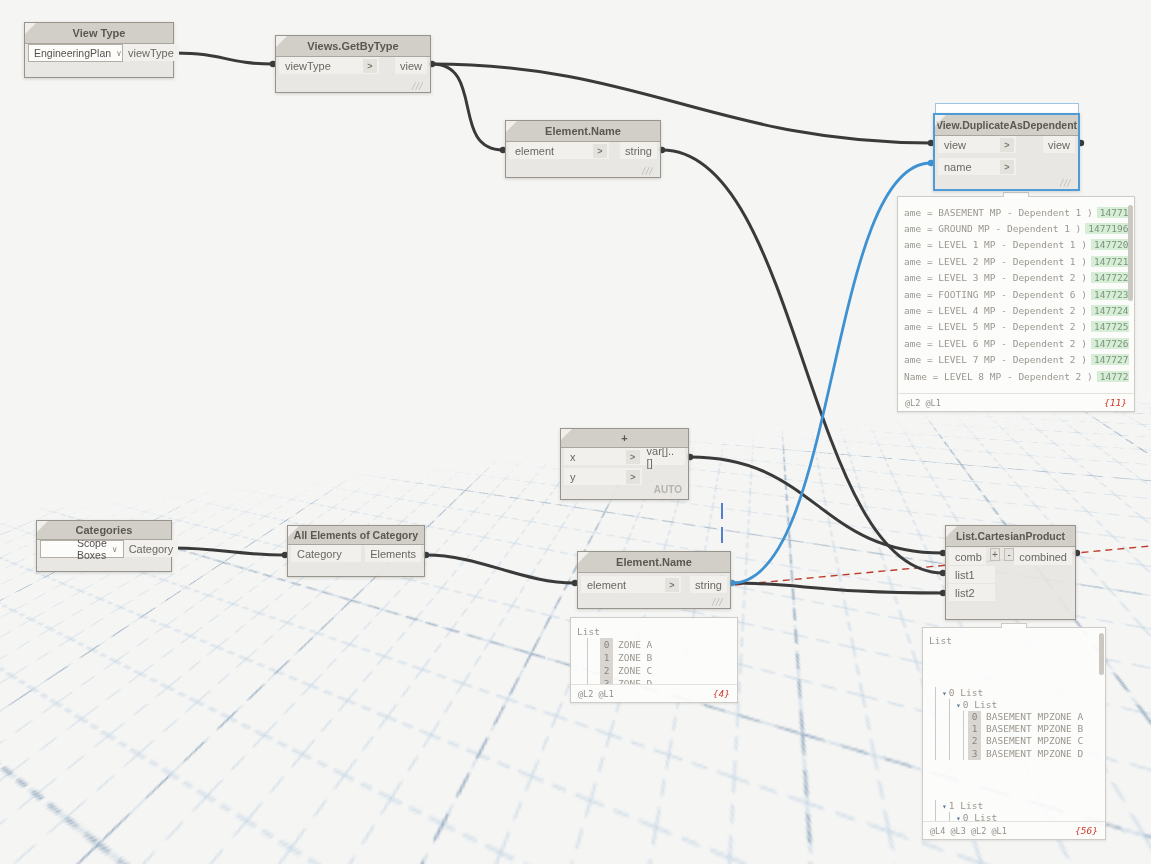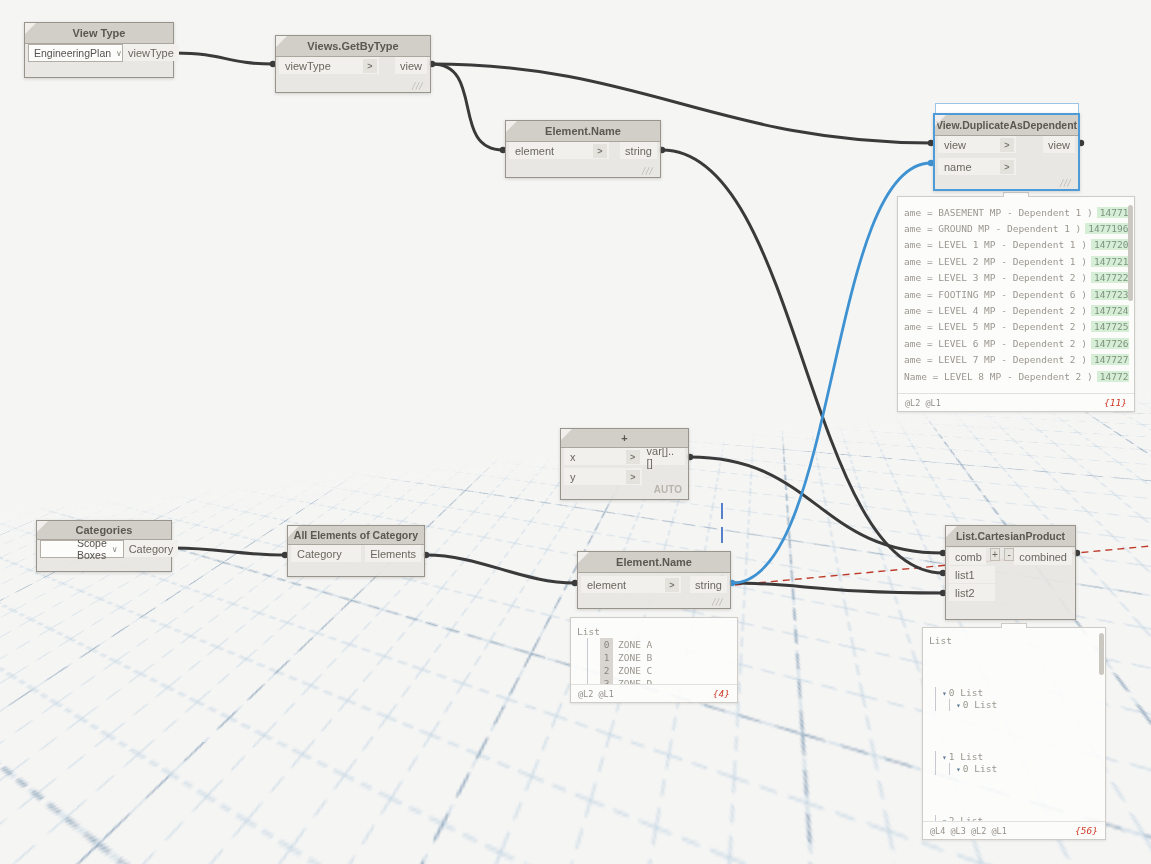--- a/index.html
+++ b/index.html
@@ -349,20 +349,26 @@
 </div>
 
 <div class="preview" style="left:922px;top:627px;width:184px;height:213px">
   <div class="phandle"></div>
   <div class="pbody">
       <div class="trow">List</div>
       <div class="tgroup">
         <div class="trow"><span class="tri">▾</span>0 List</div>
         <div class="tgroup2">
           <div class="trow"><span class="tri">▾</span>0 List</div>
+          <div class="titems">
+            <div class="trow"><span class="chip">0</span>BASEMENT MPZONE A</div>
+            <div class="trow"><span class="chip">1</span>BASEMENT MPZONE B</div>
+            <div class="trow"><span class="chip">2</span>BASEMENT MPZONE C</div>
+            <div class="trow"><span class="chip">3</span>BASEMENT MPZONE D</div>
+          </div>
         </div>
       </div>
       <div class="tgroup">
         <div class="trow"><span class="tri">▾</span>1 List</div>
         <div class="tgroup2">
           <div class="trow"><span class="tri">▾</span>0 List</div>
         </div>
       </div>
       <div class="tgroup">
         <div class="trow"><span class="tri">▾</span>2 List</div>

